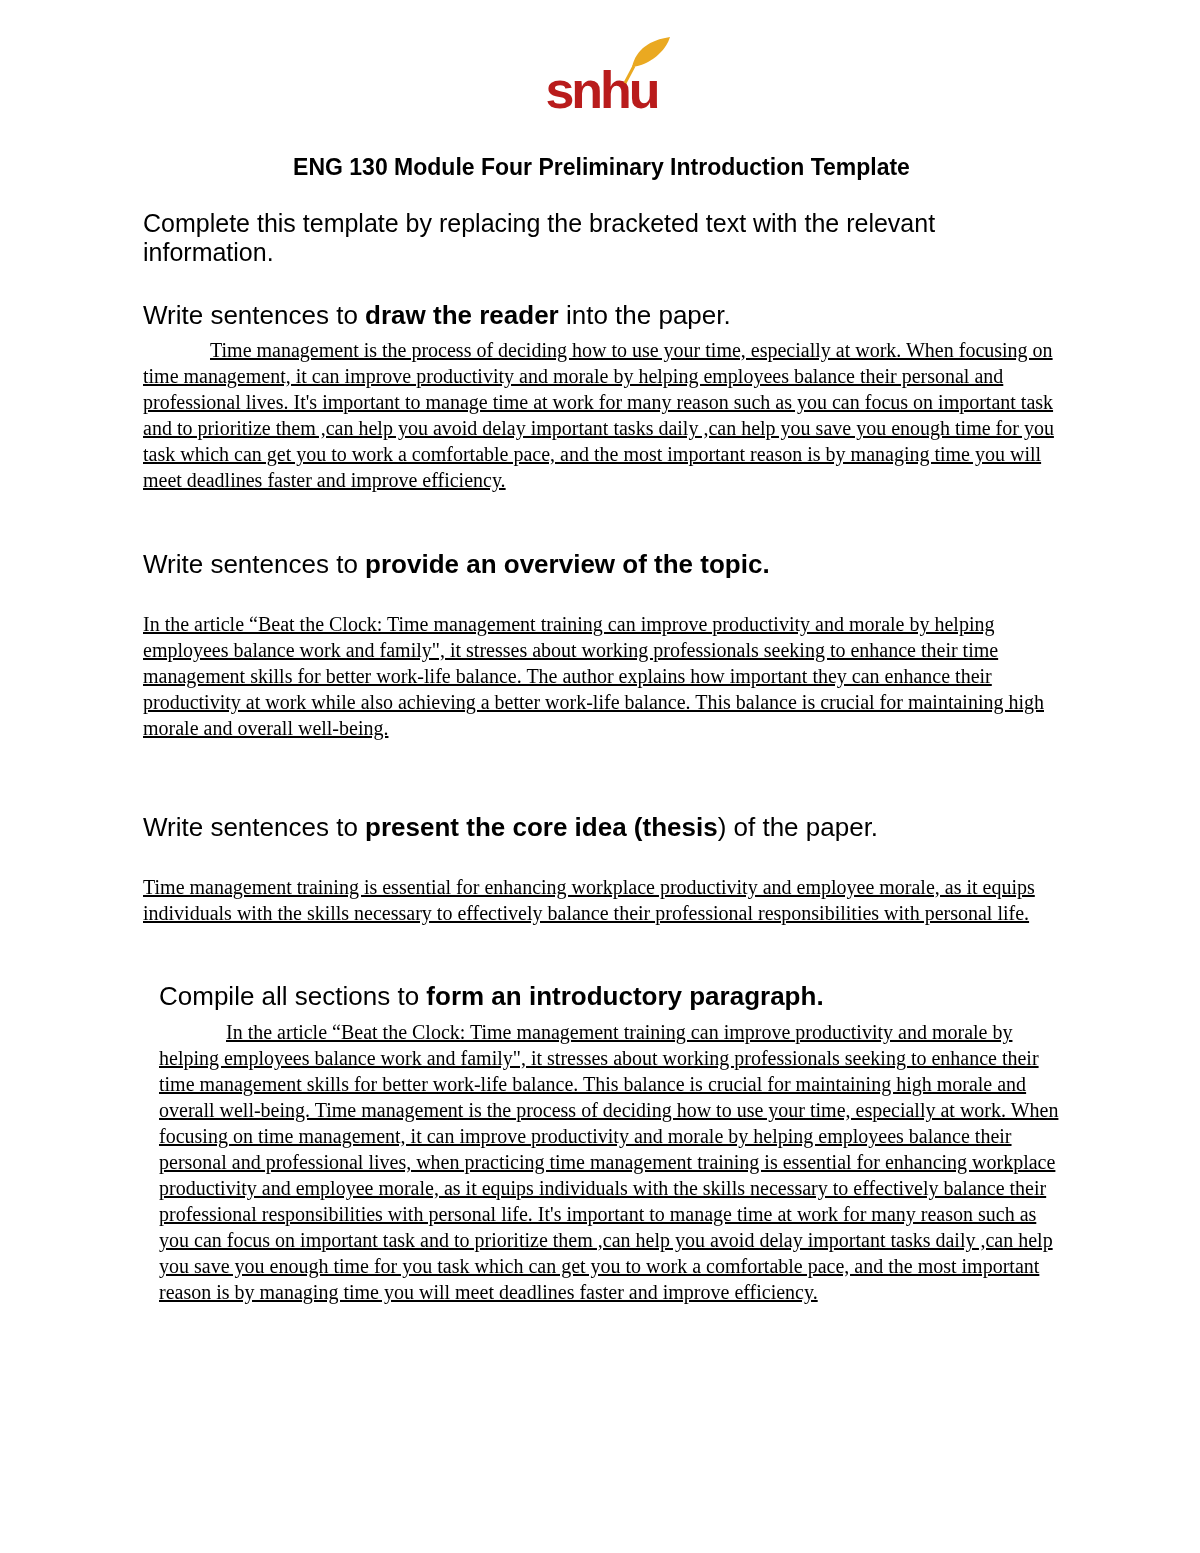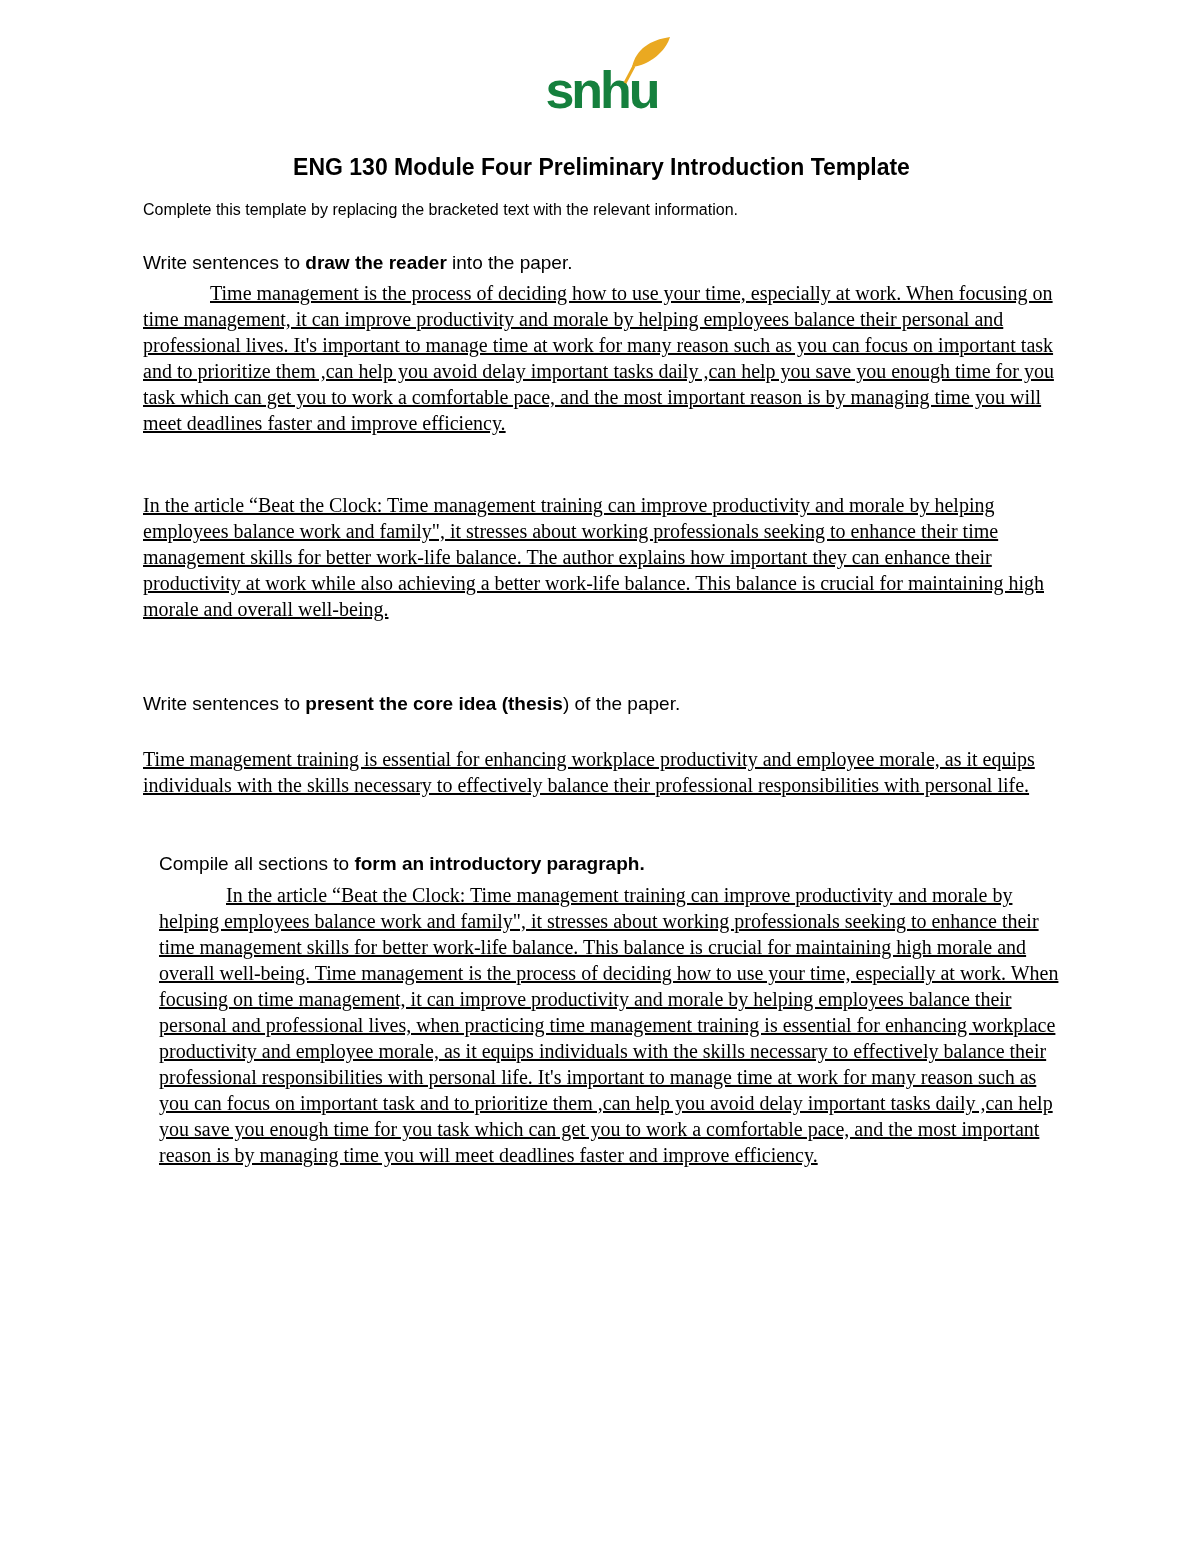--- a/index.html
+++ b/index.html
@@ -5,29 +5,29 @@
   html,body{margin:0;padding:0;}
   body{
     width:1200px;height:1553px;background:#ffffff;color:#000;
     font-family:"Liberation Sans",sans-serif;overflow:hidden;
   }
   .page{box-sizing:border-box;width:1200px;height:1553px;padding:62px 140px 0 143px;}
   .logo-wrap{text-align:center;height:86px;}
   .logo{position:relative;display:inline-block;}
   .logo-text{
     font-family:"Liberation Sans",sans-serif;font-weight:700;font-size:52px;line-height:1.1;
-    color:#15803d;letter-spacing:-3px;
+    color:#b91c1c;letter-spacing:-3px;
   }
   .leaf{position:absolute;top:-26px;right:-14px;}
   .title{
     font-size:23px;font-weight:700;text-align:center;margin:6px 0 0 0;
     font-family:"Liberation Sans",sans-serif;
   }
-  .instruction{font-size:16px;margin:20px 0 0 0;}
-  .prompt{font-size:19px;margin:0;}
+  .instruction{font-size:25px;margin:28px 0 0 0;}
+  .prompt{font-size:26px;margin:0;}
   .prompt .b{font-weight:700;}
   .body{
     font-family:"Liberation Serif","DejaVu Serif",serif;
     font-size:20px;line-height:26px;margin:6px 0 0 0;text-align:left;text-decoration:underline;
   }
   .indent{text-indent:67px;}
   .s1{margin-top:33px;}
   .s2{margin-top:56px;}
   .s3{margin-top:71px;}
   .s4{margin-top:55px;margin-left:16px;}
@@ -52,20 +52,21 @@
   <h1 class="title">ENG 130 Module Four Preliminary Introduction Template</h1>
 
   <p class="instruction">Complete this template by replacing the bracketed text with the relevant information.</p>
 
   <section class="s1">
     <p class="prompt"><span>Write sentences to </span><span class="b">draw the reader</span><span> into the paper.</span></p>
     <p class="body indent">Time management is the process of deciding how to use your time, especially at work. When focusing on time management, it can improve productivity and morale by helping employees balance their personal and professional lives. It's important to manage time at work for many reason such as you can focus on important task and to prioritize them ,can help you avoid delay important tasks daily ,can help you save you enough time for  you task which can get you to work a comfortable pace, and the most important reason is by managing time you will meet deadlines faster and improve efficiency.</p>
   </section>
 
   <section class="s2">
+    <p class="prompt"><span>Write sentences to </span><span class="b">provide an overview of the topic.</span><span></span></p>
     <p class="body">In the article “Beat the Clock: Time management training can improve productivity and morale by helping employees balance work and family", it stresses about working professionals seeking to enhance their time management skills for better work-life balance. The author explains how important they can enhance their productivity at work while also achieving a better work-life balance. This balance is crucial for maintaining high morale and overall well-being.</p>
   </section>
 
   <section class="s3">
     <p class="prompt"><span>Write sentences to </span><span class="b">present the core idea (thesis</span><span>) of the paper.</span></p>
     <p class="body">Time management training is essential for enhancing workplace productivity and employee morale, as it equips individuals with the skills necessary to effectively balance their professional responsibilities with personal life.</p>
   </section>
 
   <section class="s4">
     <p class="prompt"><span>Compile all sections to </span><span class="b">form an introductory paragraph.</span><span></span></p>

